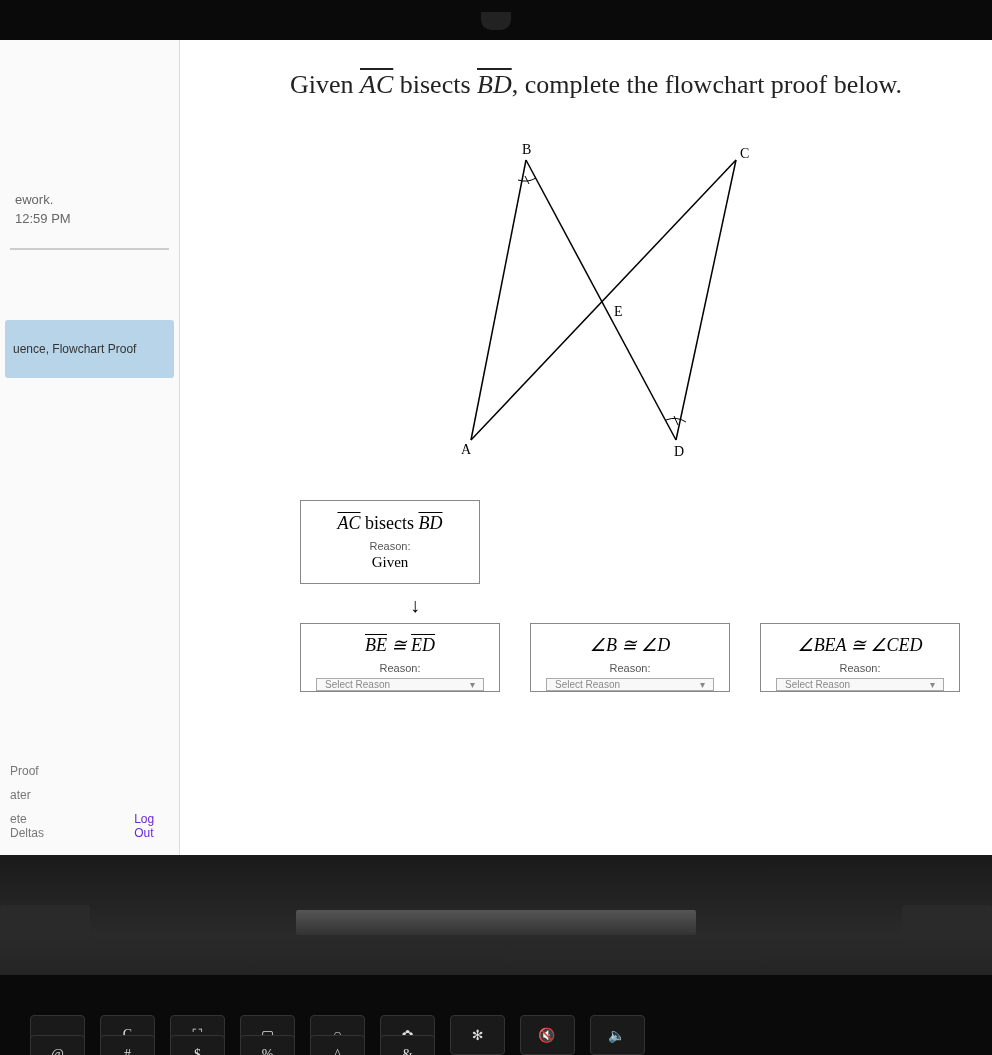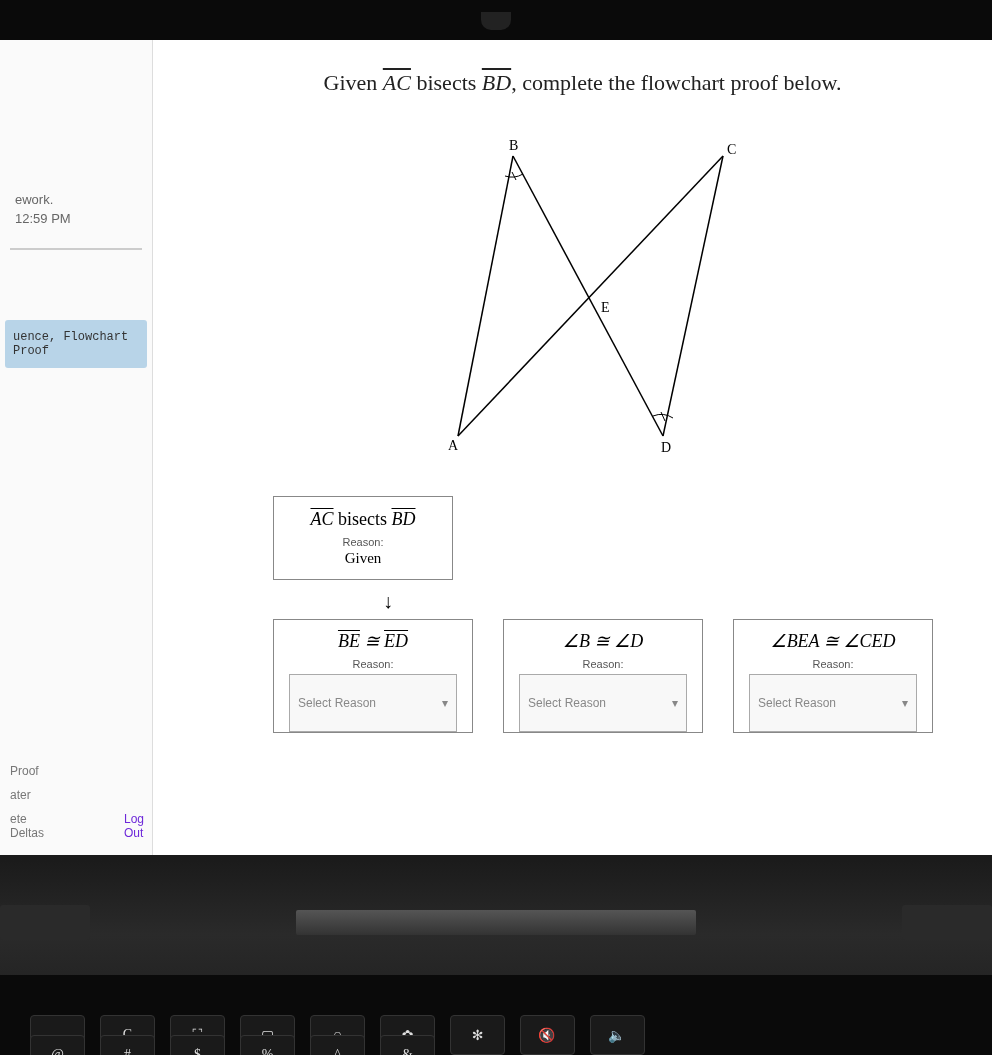--- a/index.html
+++ b/index.html
@@ -14,21 +14,21 @@
     .screen {
       position: absolute;
       top: 40px;
       left: 0;
       right: 0;
       bottom: 200px;
       background: #fff;
       display: flex;
     }
     .sidebar {
-      width: 153px;
+      width: 180px;
       background: #fafafa;
       border-right: 1px solid #ddd;
       padding: 0;
       display: flex;
       flex-direction: column;
     }
     .sidebar-top {
       padding: 10px;
       margin-top: 140px;
     }
@@ -37,25 +37,25 @@
       color: #666;
       padding: 2px 5px;
       font-family: Arial, sans-serif;
     }
     .sidebar-divider {
       border-top: 2px solid #ccc;
       margin: 20px 0;
     }
     .sidebar-highlight {
       background: #b8d4e8;
-      padding: 10px 8px;
+      padding: 22px 8px;
       border-radius: 3px;
       font-size: 12px;
       color: #333;
-      font-family: Liberation Mono, monospace;
+      font-family: Liberation Sans, sans-serif;
       margin: 40px 5px;
     }
     .sidebar-bottom {
       margin-top: auto;
       padding: 10px;
       font-family: Arial, sans-serif;
       font-size: 12px;
       color: #777;
     }
     .sidebar-bottom-item {
@@ -66,21 +66,21 @@
       cursor: pointer;
       margin-left: 80px;
     }
     .main {
       flex: 1;
       padding: 30px 20px 0 40px;
       overflow: hidden;
     }
     .problem-title {
       text-align: center;
-      font-size: 22px;
+      font-size: 26px;
       color: #222;
       margin-bottom: 40px;
       font-family: Georgia, serif;
     }
     .overline {
       text-decoration: overline;
     }
     .diagram {
       display: block;
       margin: 0 auto 40px auto;
@@ -125,22 +125,22 @@
     .box-step {
       border: 1px solid #888;
       padding: 10px 15px 0 15px;
       text-align: center;
       background: #fff;
       min-width: 200px;
     }
     .select-reason {
       border: 1px solid #aaa;
       background: #f8f8f8;
-      padding: 21px 8px;
-      font-size: 12px;
+      padding: 0 8px;
+      font-size: 10px;
       color: #888;
       text-align: left;
       margin-top: 4px;
       font-family: Arial, sans-serif;
       display: flex;
       justify-content: space-between;
       align-items: center;
       cursor: pointer;
     }
     .laptop-frame {

